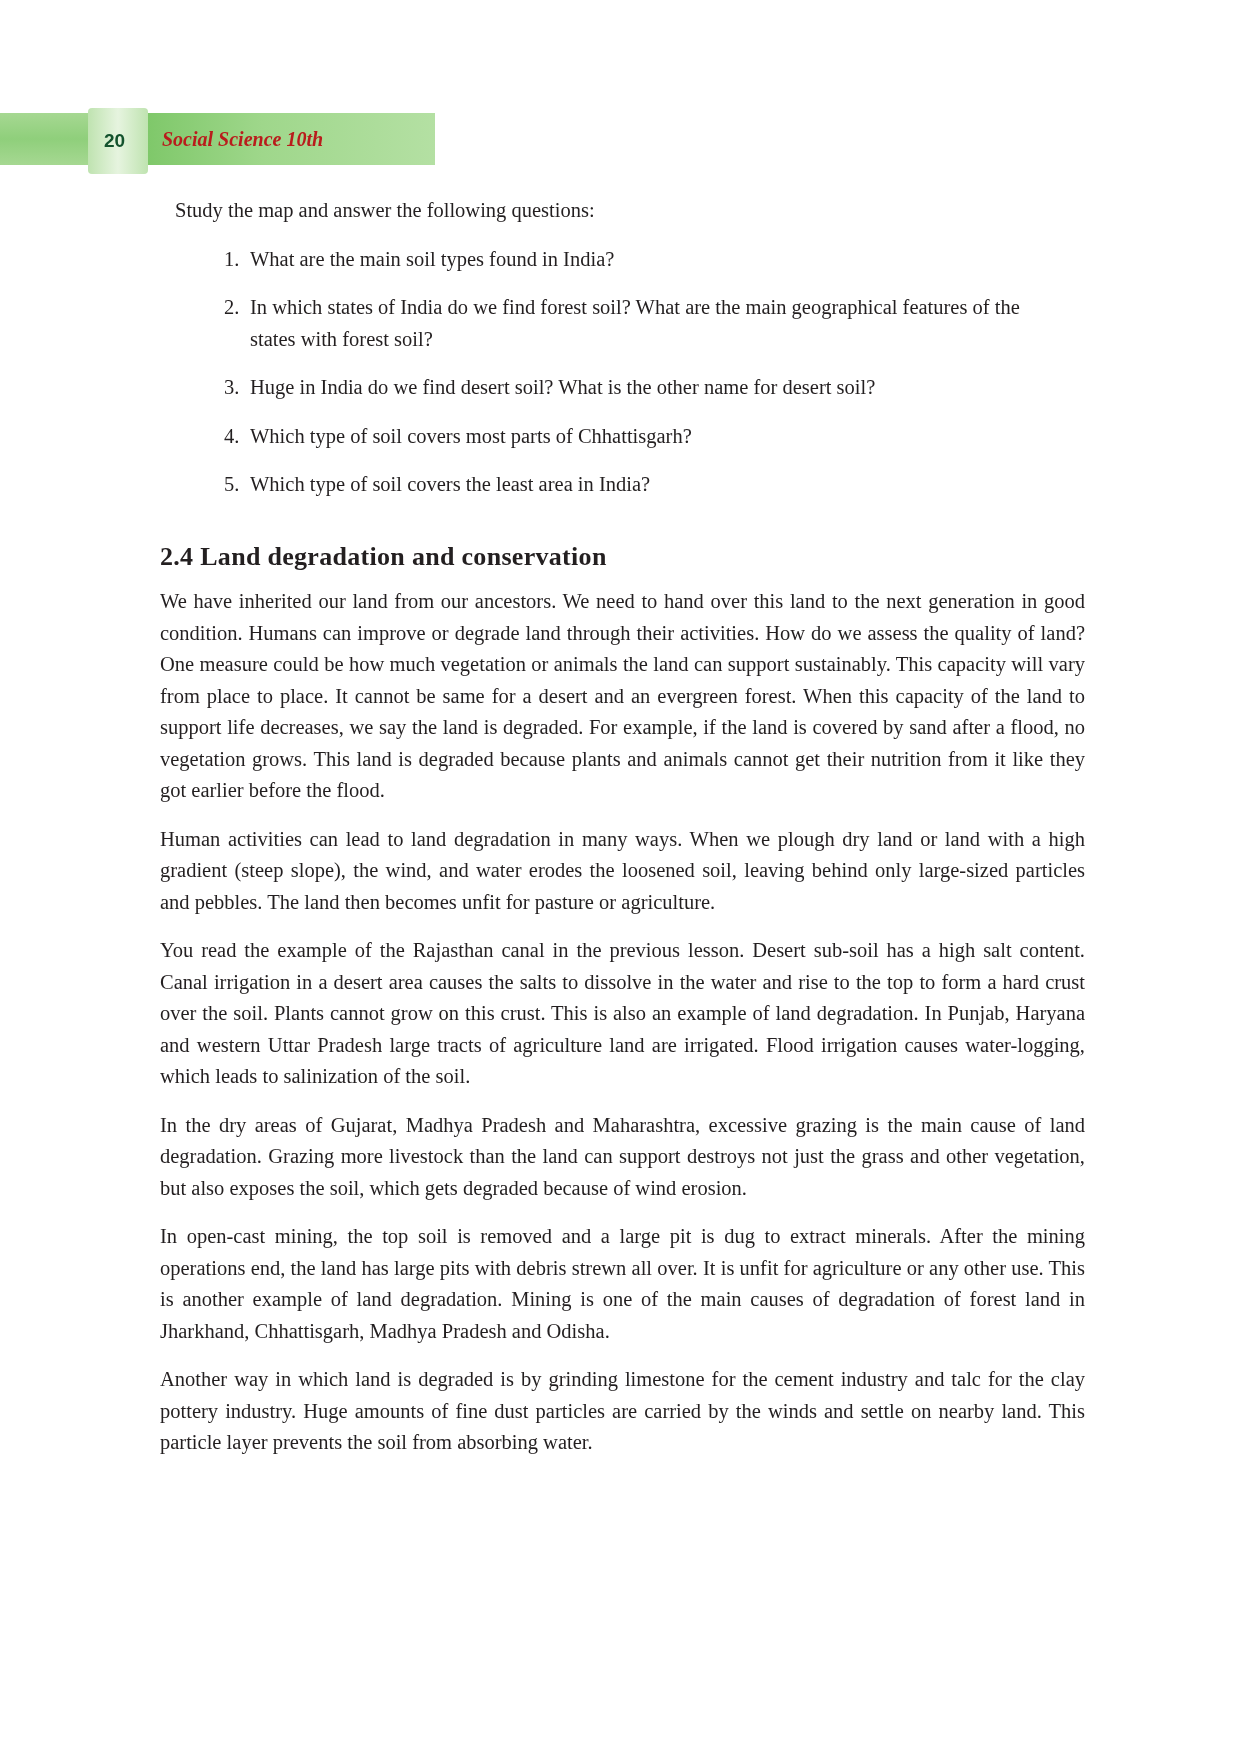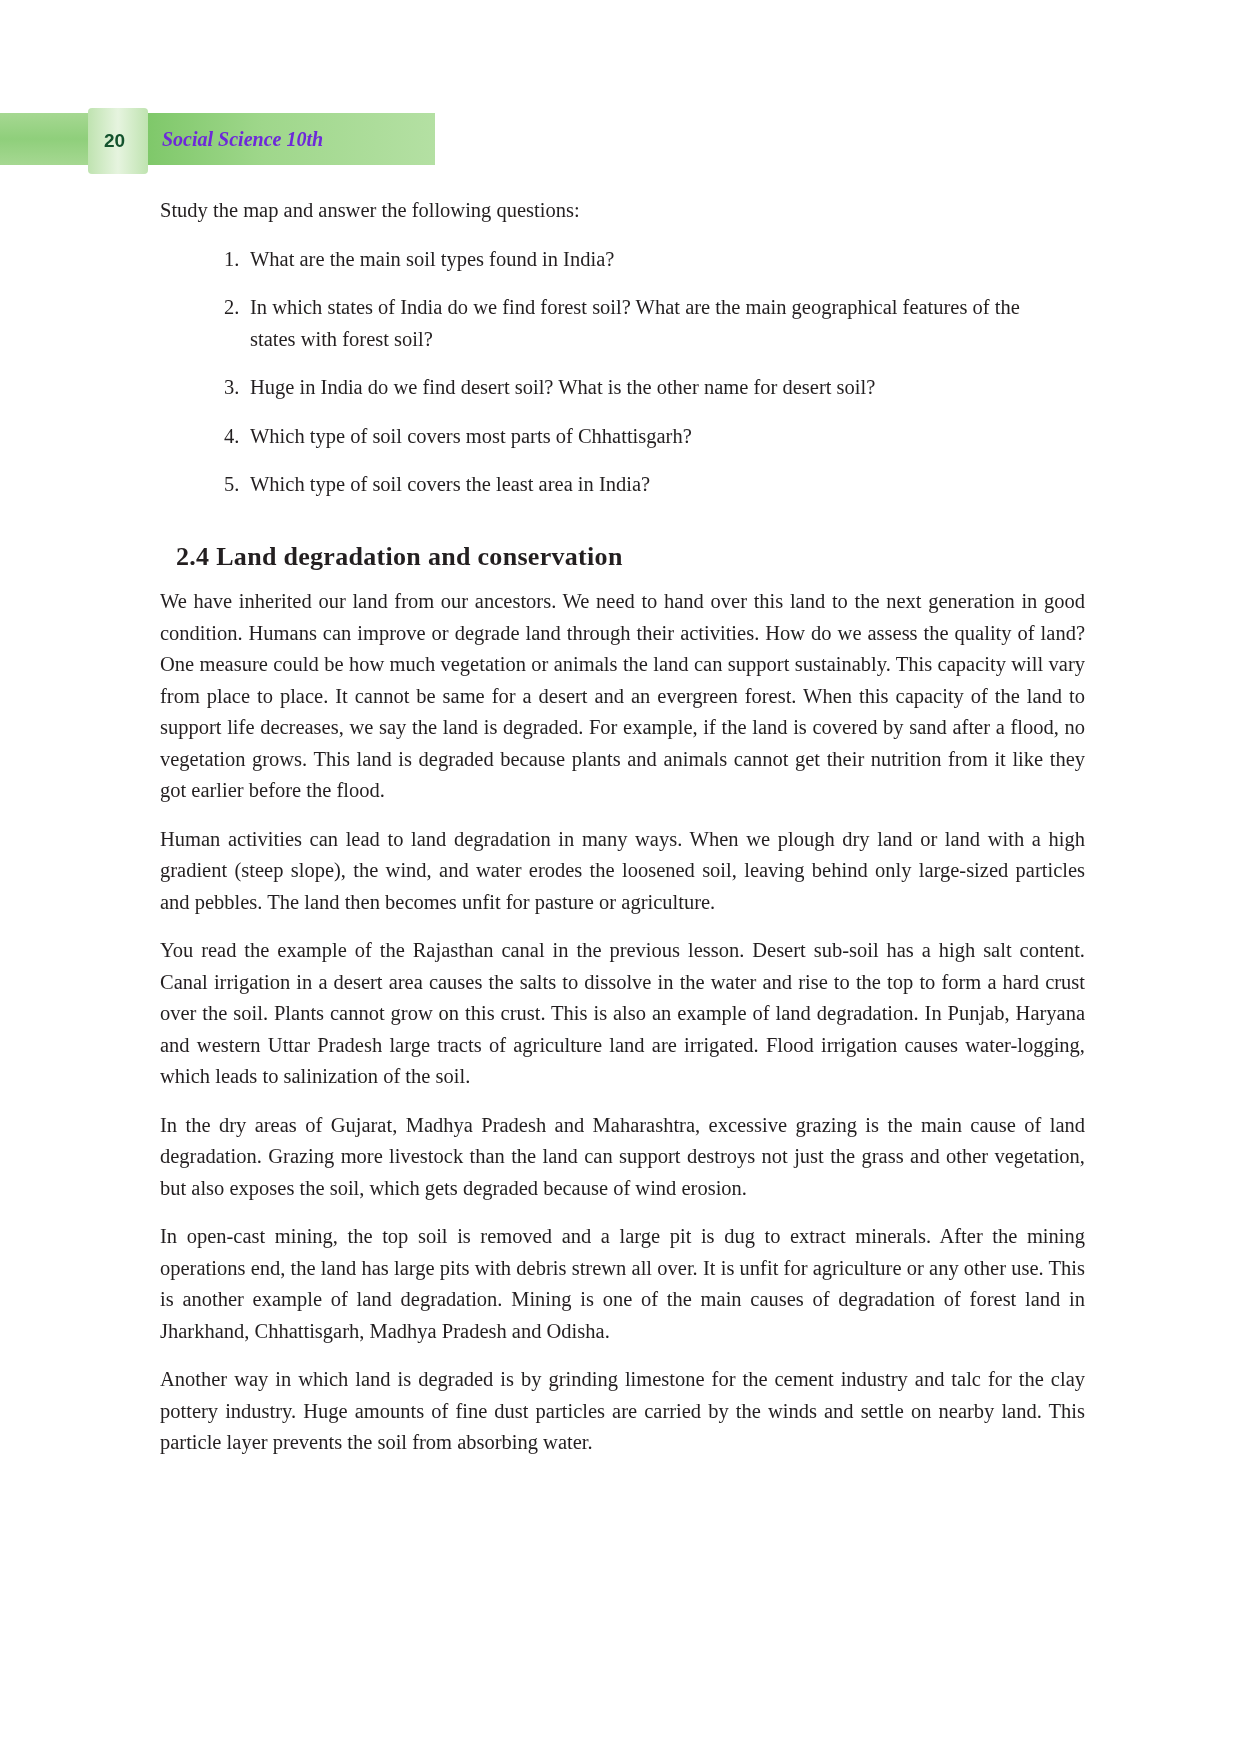--- a/index.html
+++ b/index.html
@@ -8,28 +8,28 @@
   .header-band { position: absolute; left: 0; top: 113px; width: 435px; height: 52px;
                  background: linear-gradient(180deg, #a6d892 0%, #8fcf7b 50%, #a6d892 100%); }
   .header-band-right { position: absolute; left: 148px; top: 113px; width: 287px; height: 52px;
                  background: linear-gradient(90deg, #7fc86a 0%, #9fd78b 40%, #b4e0a3 100%); }
   .page-tab { position: absolute; left: 88px; top: 108px; width: 60px; height: 66px;
               background: linear-gradient(90deg, #bfe3b0 0%, #e6f4df 50%, #bfe3b0 100%);
               border-radius: 4px; }
   .page-number { position: absolute; left: 104px; top: 130px; font-family: "Liberation Sans", "DejaVu Sans", sans-serif;
                  font-weight: bold; font-size: 19px; color: #14532d; }
   .book-title { position: absolute; left: 162px; top: 128px; font-family: "Liberation Serif", serif;
-                font-style: italic; font-weight: bold; font-size: 20px; color: #6d28d9; }
+                font-style: italic; font-weight: bold; font-size: 20px; color: #b91c1c; }
   .content { position: absolute; left: 160px; top: 195px; width: 925px; font-size: 20.5px; line-height: 31.5px; }
-  .intro { margin: 0 0 17px 0; }
+  .intro { margin: 0 0 17px 15px; }
   .qlist { margin: 16px; padding: 0; list-style: none; }
   .qlist li { margin: 0 0 17px 48px; padding-left: 26px; text-indent: -26px; }
   .qlist li .num { display: inline-block; width: 26px; text-indent: 0; }
   .qlist li .qtext { }
-  .section-heading { font-weight: bold; font-size: 26px; margin: 40px 0 14px 16px; letter-spacing: 0.3px; }
+  .section-heading { font-weight: bold; font-size: 26px; margin: 40px 0 14px 0; letter-spacing: 0.3px; }
   .para { margin: 10px 0 17px 0; text-align: justify; }
 </style>
 </head>
 <body>
 
 <div>
   <div class="header-band"></div>
   <div class="header-band-right"></div>
   <div class="page-tab"></div>
   <span class="page-number">20</span>

